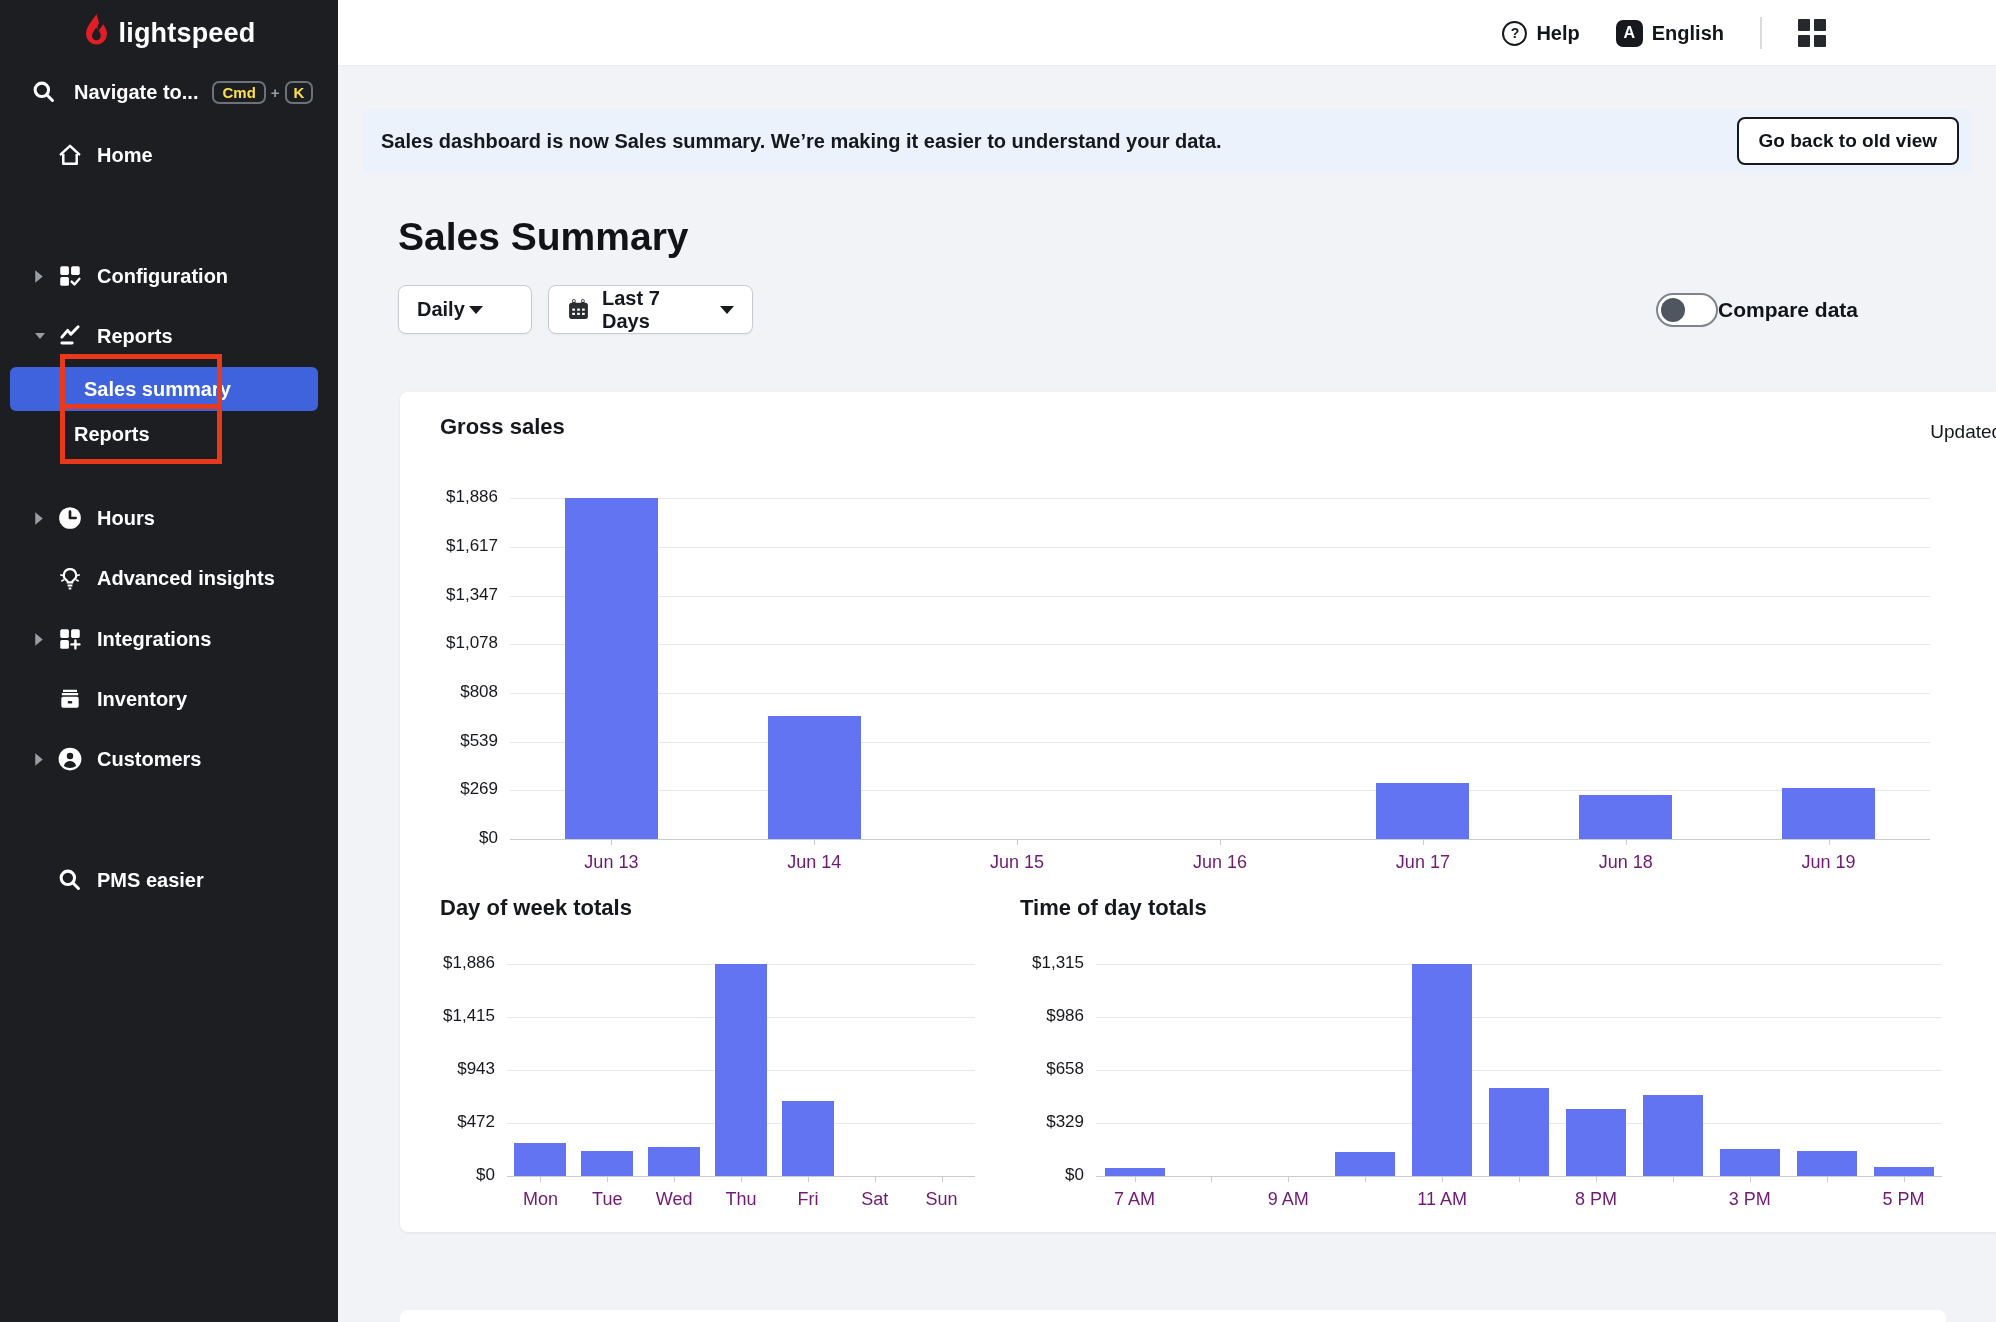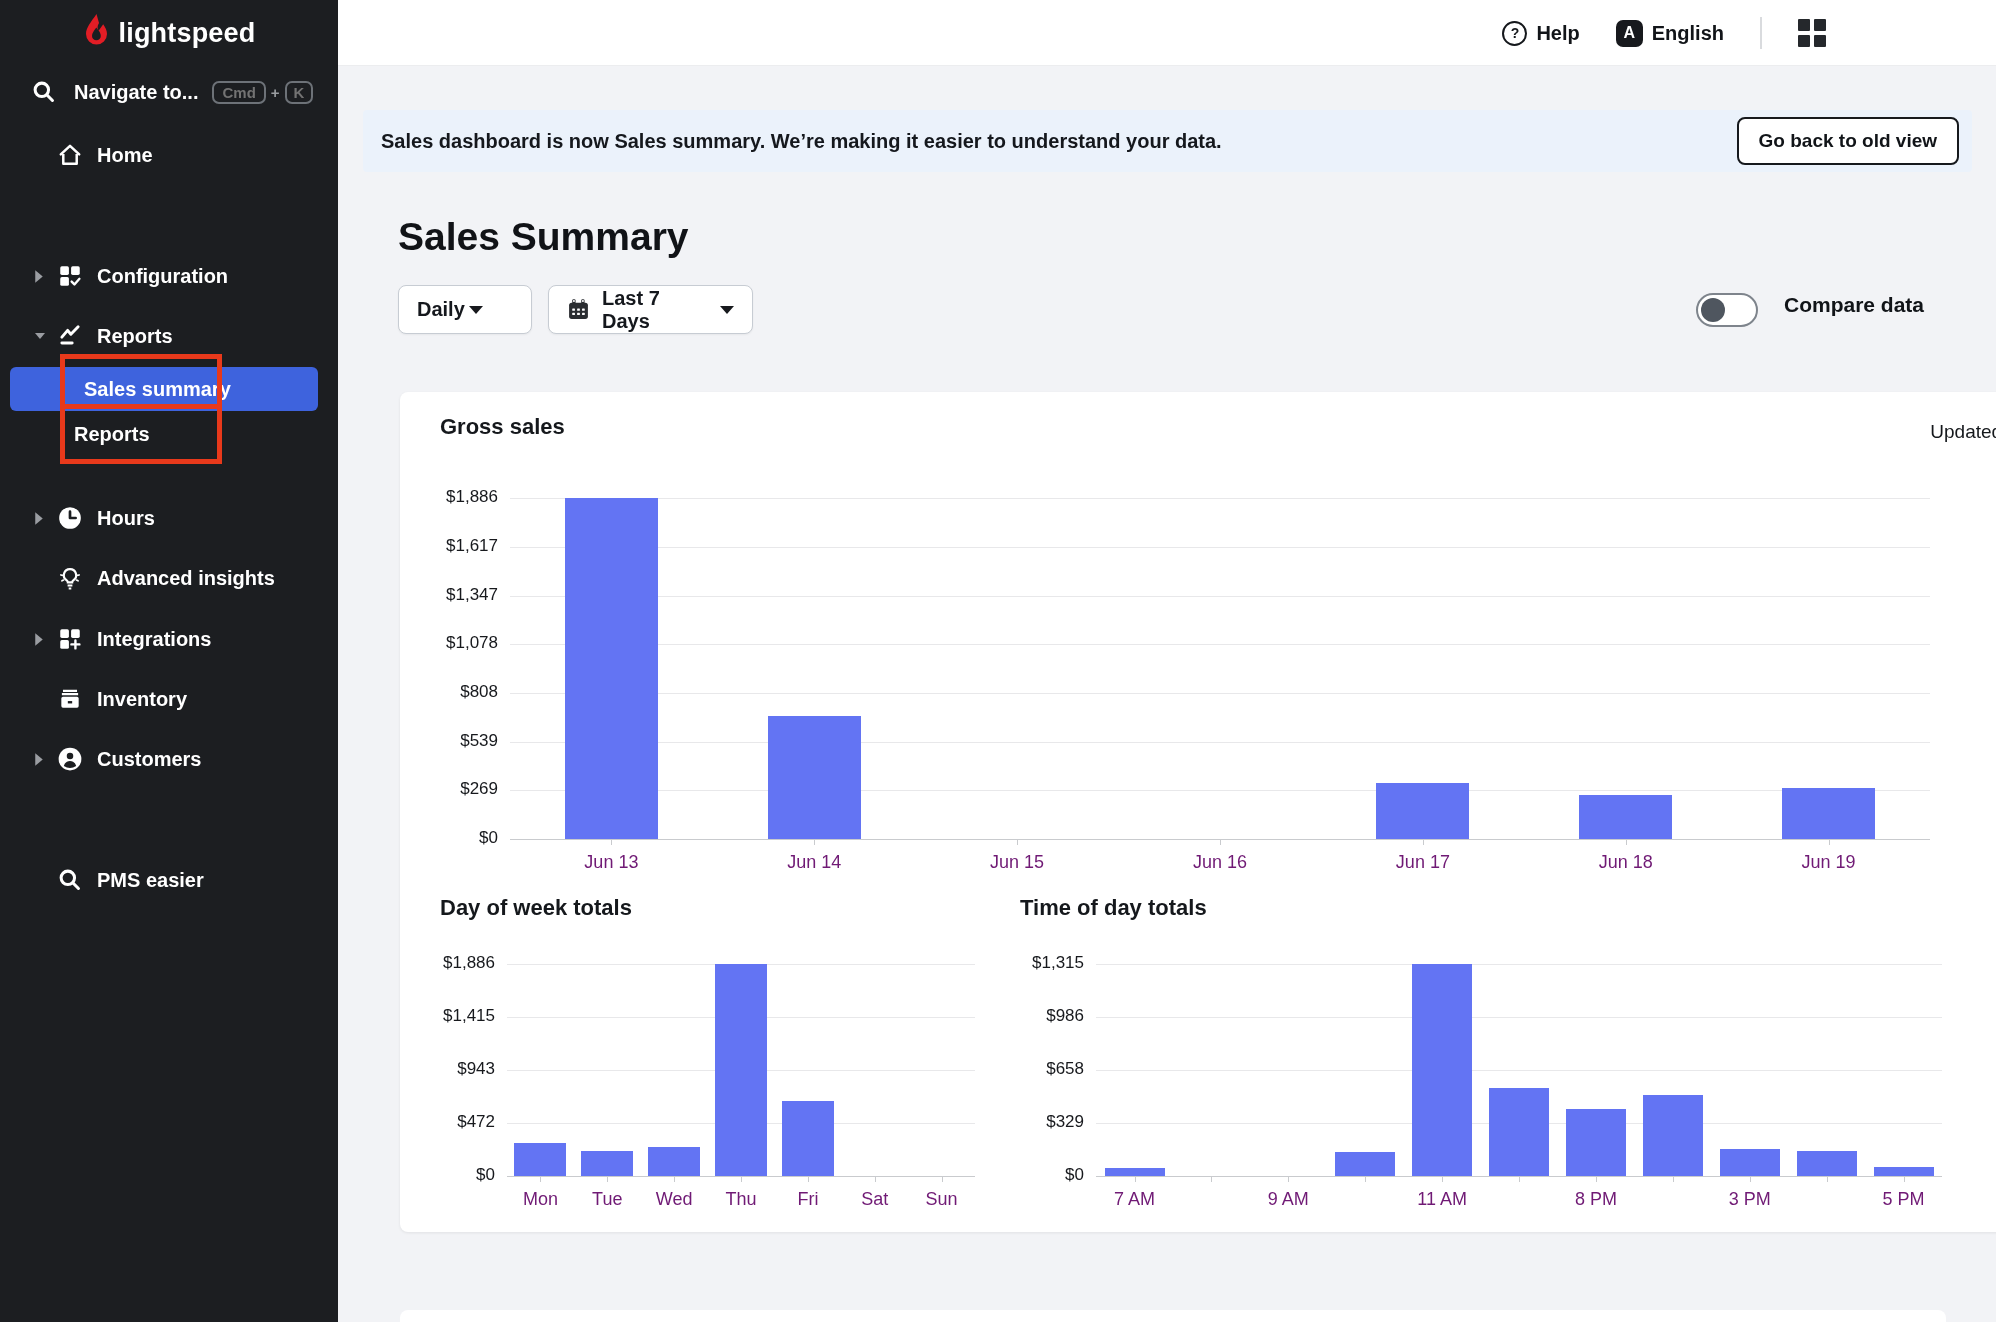--- a/index.html
+++ b/index.html
@@ -8,21 +8,21 @@
   .app { position:relative; width:1996px; height:1322px; }
 
   
   .sidebar { position:absolute; left:0; top:0; width:338px; height:1322px; background:#1C1E21; color:#fff; }
   .logo-row { position:absolute; top:10px; left:0; width:338px; height:46px; display:flex; align-items:center; justify-content:center; gap:8px; }
   .logo-text { font-size:27px; font-weight:700; letter-spacing:.2px; }
   .search-row { position:absolute; top:70px; left:0; width:338px; height:44px; display:flex; align-items:center; padding-left:30px; cursor:pointer; }
   .search-row .nav-icon { margin-right:16px; }
   .search-text { font-size:20px; font-weight:600; color:#fff; }
   .keycaps { display:flex; align-items:center; gap:5px; margin-left:14px; color:#9a9da1; }
-  .keycap { border:2px solid #6d7278; border-radius:7px; padding:1px 8px; font-size:15px; font-weight:700; color:#737373; }
+  .keycap { border:2px solid #6d7278; border-radius:7px; padding:1px 8px; font-size:15px; font-weight:700; color:#fde047; }
   .keycap.small { padding:1px 7px; }
   .plus { font-size:15px; font-weight:700; }
 
   .nav-item { position:absolute; left:0; width:338px; height:40px; display:flex; align-items:center; cursor:pointer; }
   .nav-caret { position:absolute; left:34px; width:12px; display:flex; }
   .nav-icon { position:absolute; left:56px; width:28px; height:28px; display:flex; align-items:center; justify-content:center; }
   .nav-icon svg { width:26px; height:26px; }
   .nav-label { position:absolute; left:97px; font-size:20px; font-weight:600; white-space:nowrap; }
   .sub-label { position:absolute; left:74px; font-size:20px; font-weight:600; }
   .nav-selected { position:absolute; left:10px; width:308px; height:44px; border-radius:6px; display:flex; align-items:center; cursor:pointer; }
@@ -42,21 +42,21 @@
 
   
   .banner { position:absolute; left:363px; top:110px; width:1609px; height:62px; background:#EBF2FB; border-radius:4px; display:flex; align-items:center; }
   .banner-msg { margin-left:18px; font-size:20px; font-weight:600; color:#15181d; }
   .banner-btn { position:absolute; right:13px; top:7px; height:48px; padding:0 20px; background:#fff; border:2px solid #16191d; border-radius:8px; font-family:inherit; font-size:19px; font-weight:700; color:#111418; display:flex; align-items:center; cursor:pointer; }
 
   
   .page-title { position:absolute; left:398px; top:215px; font-size:39px; font-weight:700; color:#111317; }
   .dd-btn { position:absolute; top:285px; height:49px; background:#fff; border:1px solid #C7CCD3; border-radius:8px; box-shadow:0 1px 2px rgba(0,0,0,.05); display:flex; align-items:center; gap:4px; padding:0 18px; font-size:20px; font-weight:700; color:#15181d; cursor:pointer; }
   .dd-caret { width:0; height:0; border-left:7px solid transparent; border-right:7px solid transparent; border-top:8px solid #17191d; }
-  .compare-wrap { position:absolute; left:1696px; top:293px; display:flex; gap:26px; }
+  .compare-wrap { position:absolute; left:1656px; top:293px; display:flex; align-items:center; }
   .toggle { width:62px; height:34px; border:2px solid #7E848C; border-radius:17px; background:#fff; position:relative; cursor:pointer; }
   .toggle-knob { position:absolute; left:3px; top:3px; width:24px; height:24px; border-radius:50%; background:#4F565F; }
   .compare-label { font-size:21px; font-weight:700; color:#111418; }
 
   
   .card { position:absolute; left:400px; top:392px; width:1768px; height:840px; background:#fff; border-radius:8px; box-shadow:0 1px 3px rgba(20,24,31,.08); }
   .card2 { position:absolute; left:400px; top:1310px; width:1546px; height:12px; background:#fff; border-radius:8px 8px 0 0; }
   .chart-title { position:absolute; font-size:22px; font-weight:700; color:#15181c; }
   .updated-row { position:absolute; right:40px; top:28px; display:flex; align-items:center; gap:12px; }
   .updated-text { font-size:19px; color:#15181c; }

